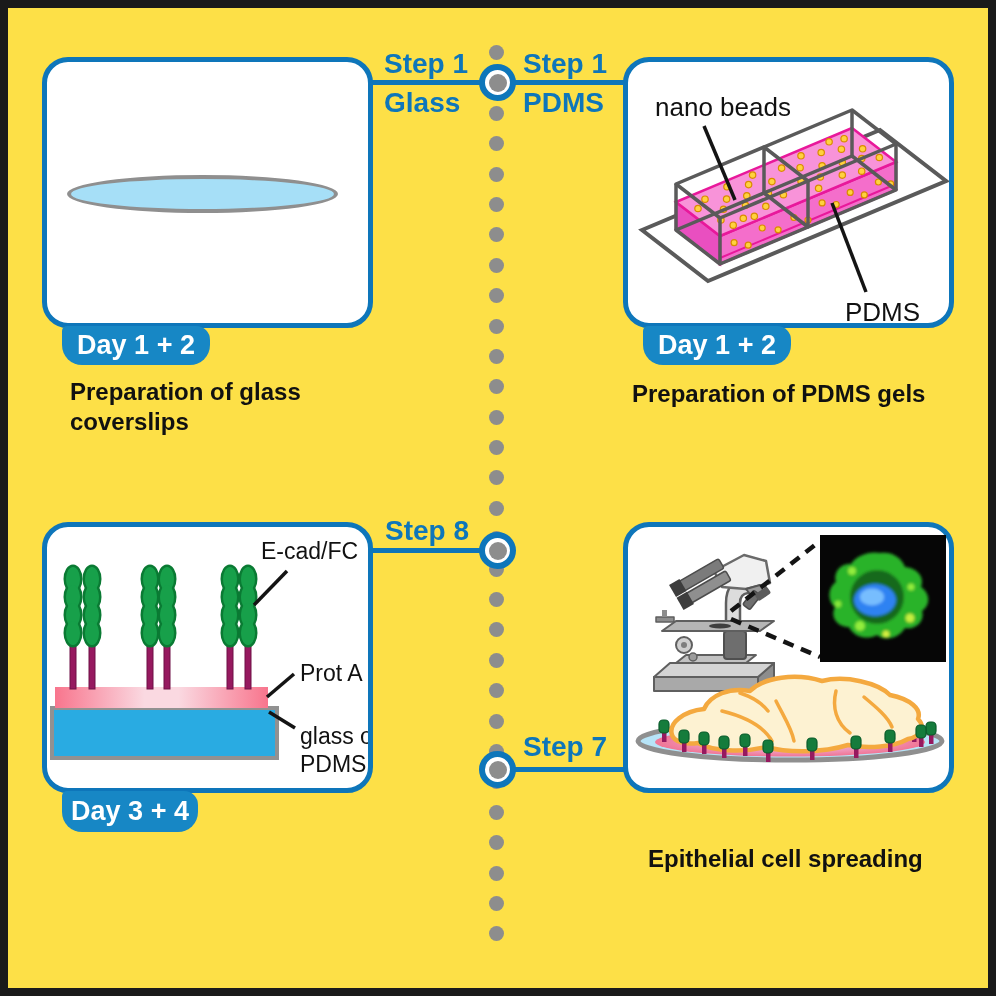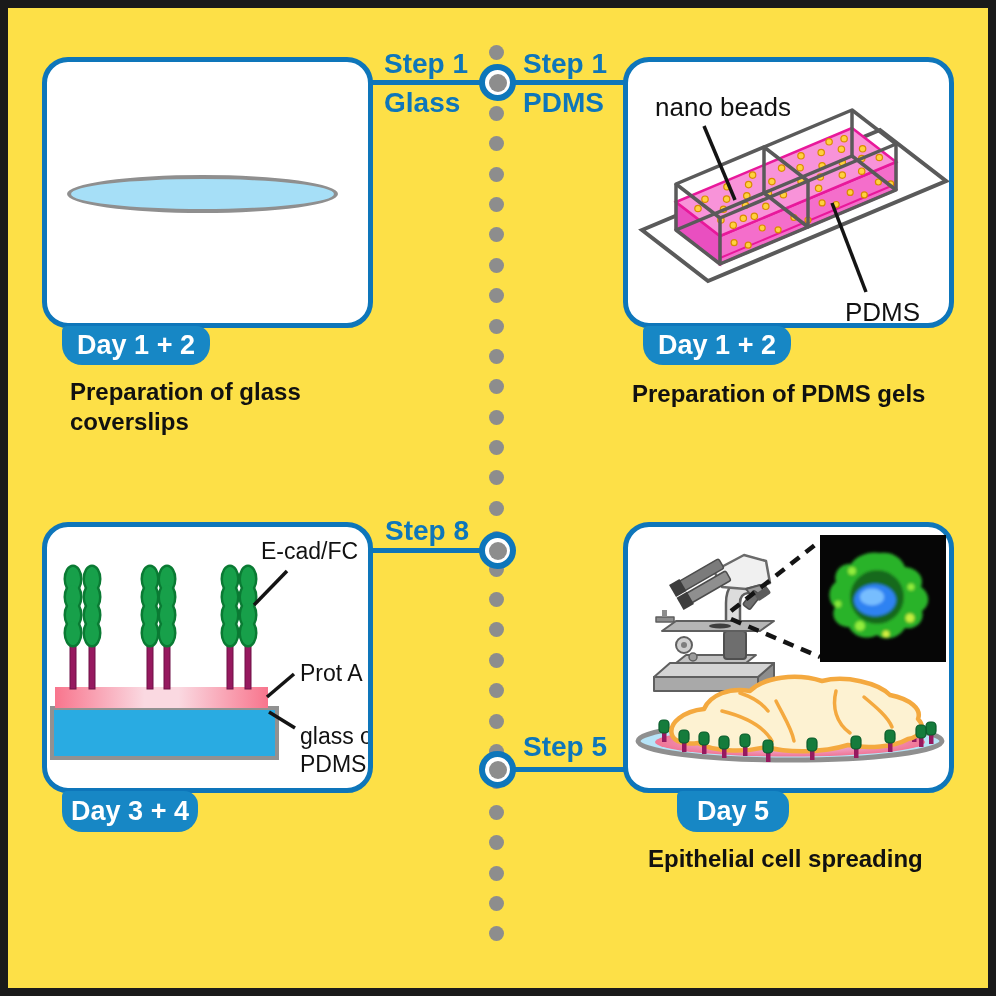--- a/index.html
+++ b/index.html
@@ -81,21 +81,21 @@
   <div class="connector" style="left:371px;top:80px;width:110px;"></div>
   <div class="connector" style="left:514px;top:80px;width:112px;"></div>
   <div class="connector" style="left:371px;top:548px;width:110px;"></div>
   <div class="connector" style="left:514px;top:767px;width:112px;"></div>
 
   <div class="step-label" style="left:384px;top:50px;">Step 1</div>
   <div class="step-label" style="left:384px;top:89px;">Glass</div>
   <div class="step-label" style="left:523px;top:50px;">Step 1</div>
   <div class="step-label" style="left:523px;top:89px;">PDMS</div>
   <div class="step-label" style="left:385px;top:517px;">Step 8</div>
-  <div class="step-label" style="left:523px;top:733px;">Step 5</div>
+  <div class="step-label" style="left:523px;top:733px;">Step 7</div>
 
   <div class="panel" style="left:42px;top:57px;width:331px;height:271px;">
     <div class="coverslip"></div>
   </div>
   <div class="day-badge" style="left:62px;top:326px;width:148px;height:39px;">Day 1 + 2</div>
   <div class="caption" style="left:70px;top:377px;">Preparation of glass
 coverslips</div>
 
   <div class="panel" style="left:623px;top:57px;width:331px;height:271px;">
     <svg class="panel-svg" viewBox="0 0 321 261">
@@ -373,15 +373,14 @@
           <rect x="179" y="211" width="10" height="13" rx="4" fill="#157c3c" stroke="#0a5c2b" stroke-width="1.2"></rect>
           <rect x="226" y="221" width="4.5" height="10" fill="#96195f"></rect>
           <rect x="223" y="209" width="10" height="13" rx="4" fill="#157c3c" stroke="#0a5c2b" stroke-width="1.2"></rect>
           <rect x="260" y="215" width="4.5" height="10" fill="#96195f"></rect>
           <rect x="257" y="203" width="10" height="13" rx="4" fill="#157c3c" stroke="#0a5c2b" stroke-width="1.2"></rect>
           <rect x="291" y="210" width="4.5" height="10" fill="#96195f"></rect>
           <rect x="288" y="198" width="10" height="13" rx="4" fill="#157c3c" stroke="#0a5c2b" stroke-width="1.2"></rect>
         </g>
     </svg>
   </div>
-  <div class="day-badge" style="left:677px;top:791px;width:112px;height:41px;">Day 5</div>
   <div class="caption" style="left:648px;top:844px;">Epithelial cell spreading</div>
 </div>
 
 </body></html>

